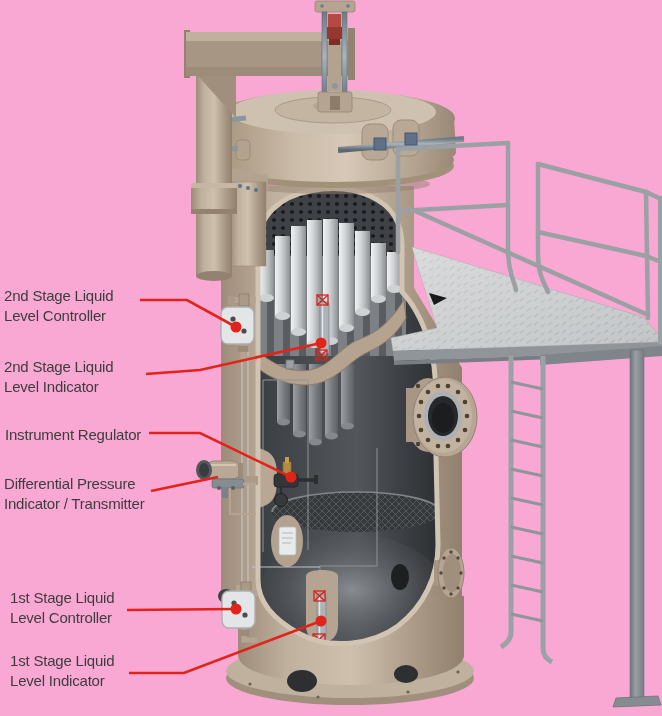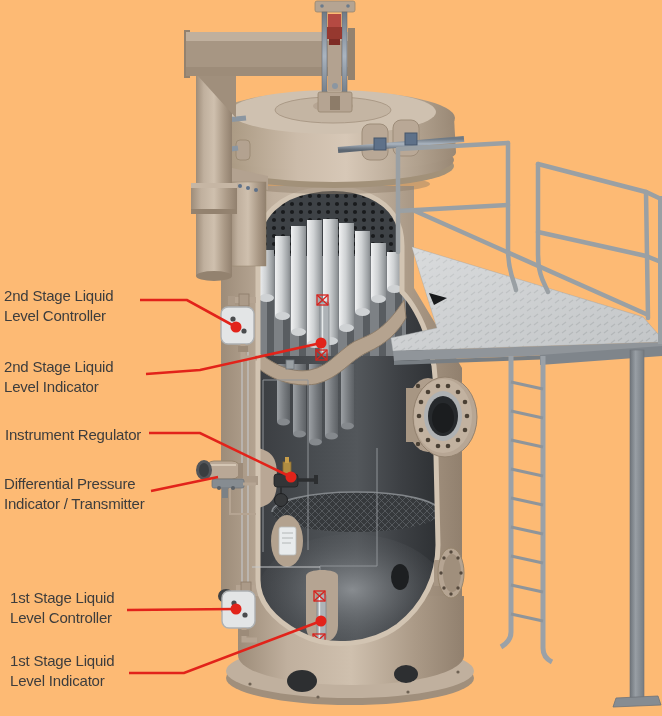--- a/index.html
+++ b/index.html
@@ -1,17 +1,17 @@
 <!DOCTYPE html>
 <html><head>
 <meta charset="utf-8">
 <style>
   html,body{margin:0;padding:0;background:#ffffff;}
   .stage{
-    position:relative;width:662px;height:716px;background:#fdba74;
+    position:relative;width:662px;height:716px;background:#f9a8d4;
     overflow:hidden;font-family:"Liberation Sans", sans-serif;
   }
   .stage svg{position:absolute;left:0;top:0;}
   .callout-label{
     position:absolute;
     font-size:15px;line-height:20px;color:#3d3d3d;
     white-space:pre-line;letter-spacing:-0.2px;
   }
 </style>
 </head>

